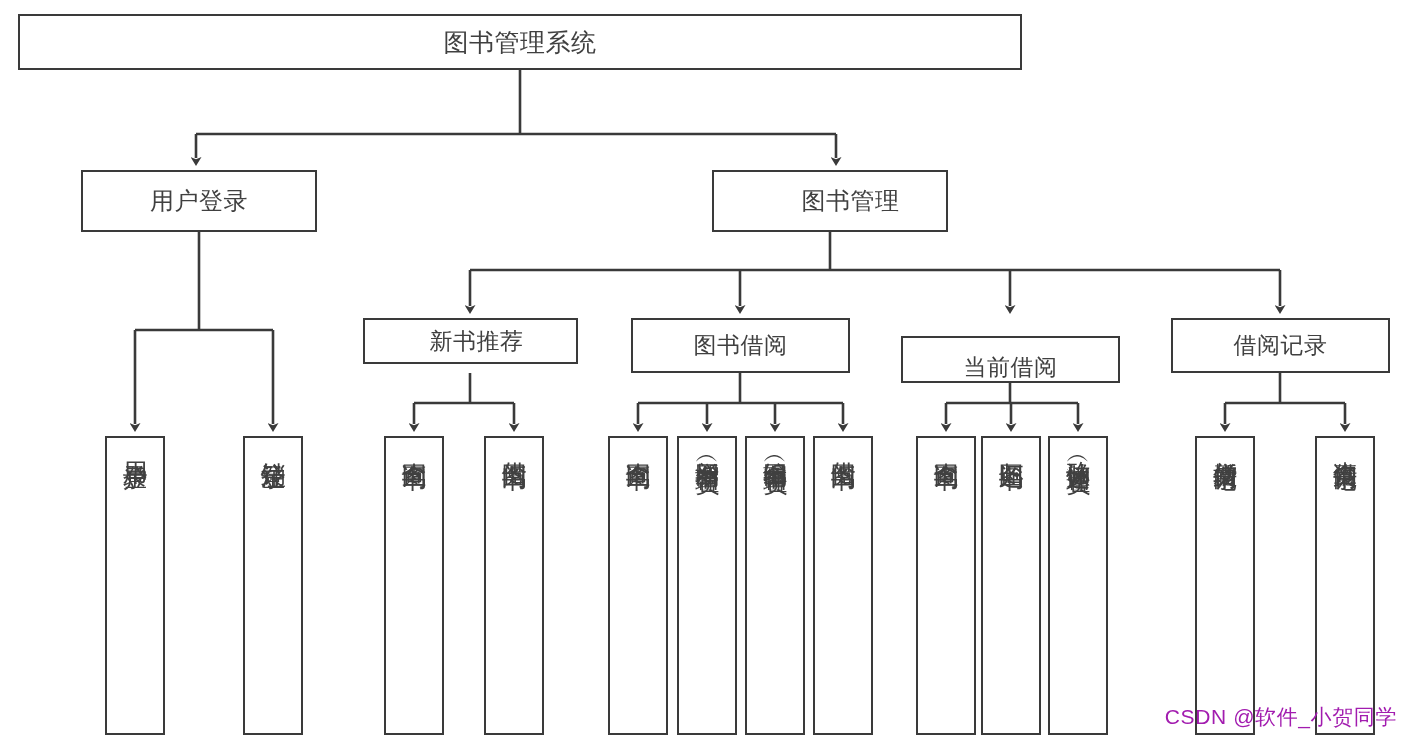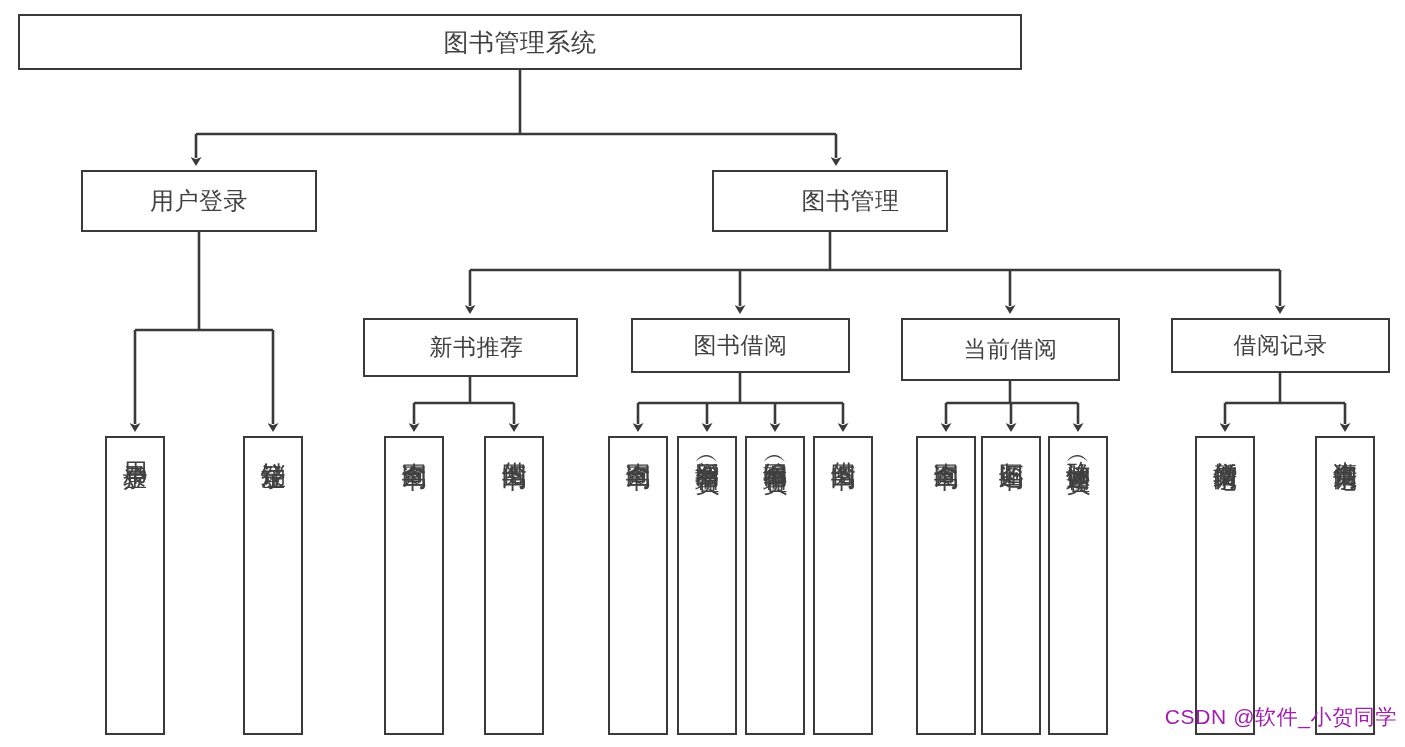--- a/index.html
+++ b/index.html
@@ -129,29 +129,29 @@
   </div>
 
   <div class="node lvl2" style="left:81px; top:170px; width:236px; height:62px;">
     <span class="node-label">用户登录</span>
   </div>
 
   <div class="node lvl2" style="left:712px; top:170px; width:236px; height:62px;padding-left:41px;">
     <span class="node-label">图书管理</span>
   </div>
 
-  <div class="node lvl3" style="left:363px; top:318px; width:215px; height:59px;padding-left:12px;">
+  <div class="node lvl3" style="left:363px; top:318px; width:215px; height:46px;padding-left:12px;">
     <span class="node-label">新书推荐</span>
   </div>
 
   <div class="node lvl3" style="left:631px; top:318px; width:219px; height:55px;">
     <span class="node-label">图书借阅</span>
   </div>
 
-  <div class="node lvl3" style="left:901px; top:318px; width:219px; height:63px;">
+  <div class="node lvl3" style="left:901px; top:336px; width:219px; height:47px;align-items:flex-end;">
     <span class="node-label">当前借阅</span>
   </div>
 
   <div class="node lvl3" style="left:1171px; top:318px; width:219px; height:55px;">
     <span class="node-label">借阅记录</span>
   </div>
 
   <div class="node leaf" style="left:105px; top:436px; width:60px; height:299px;">
     <span class="node-label">用户登录</span>
   </div>

